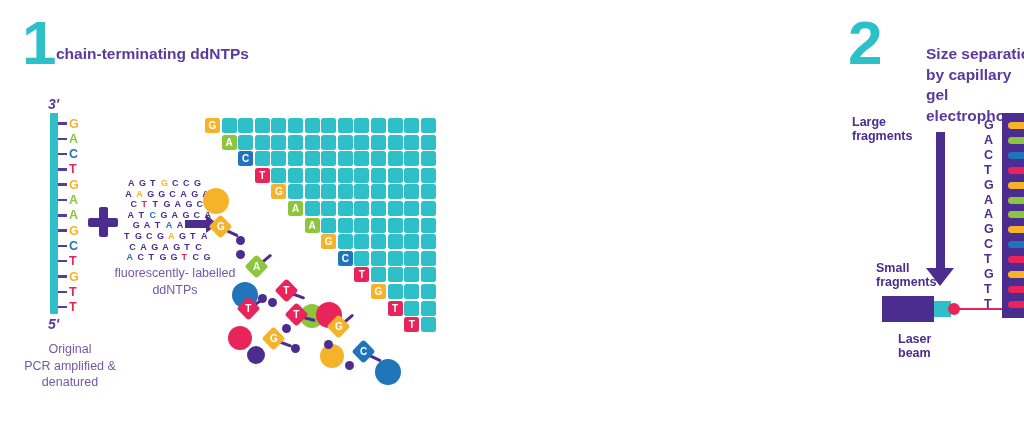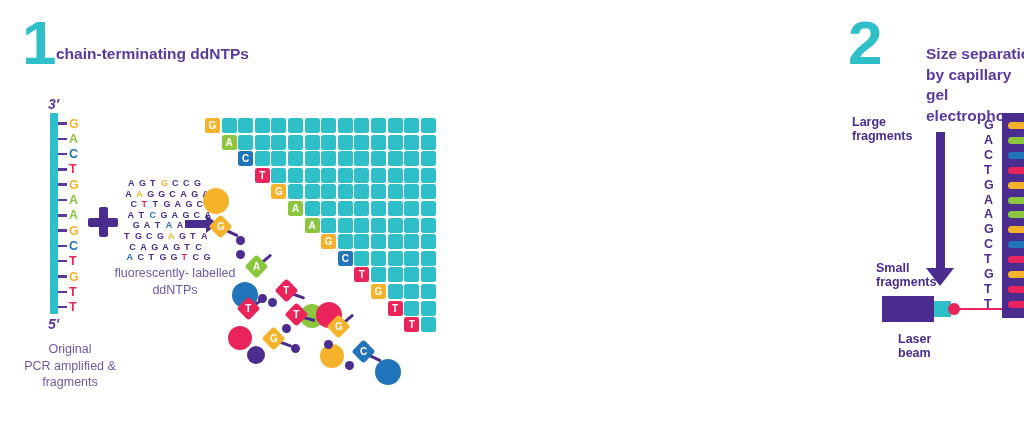--- a/index.html
+++ b/index.html
@@ -141,21 +141,21 @@
       <div class="base-row" style="top: 299.6px;">
         <div class="tick"></div>
         <div class="base-letter b-T">T</div>
       </div>
     </div>
   <div class="prime" id="prime-5">5'</div>
 
   <div class="cap" style="left:10px;top:341px;width:120px;">
     <div>Original</div>
     <div>PCR amplified &amp;</div>
-    <div>fragments</div>
+    <div>denatured</div>
   </div>
 
   <div id="plus"></div>
   <div id="cloud">
       <span style="left: 4px; top: 0px;">A</span>
       <span style="left: 15px; top: 0px;">G</span>
       <span style="left: 26px; top: 0px;">T</span>
       <span style="left: 37px; top: 0px; color: rgb(245, 179, 43);">G</span>
       <span style="left: 48px; top: 0px;">C</span>
       <span style="left: 59px; top: 0px;">C</span>

